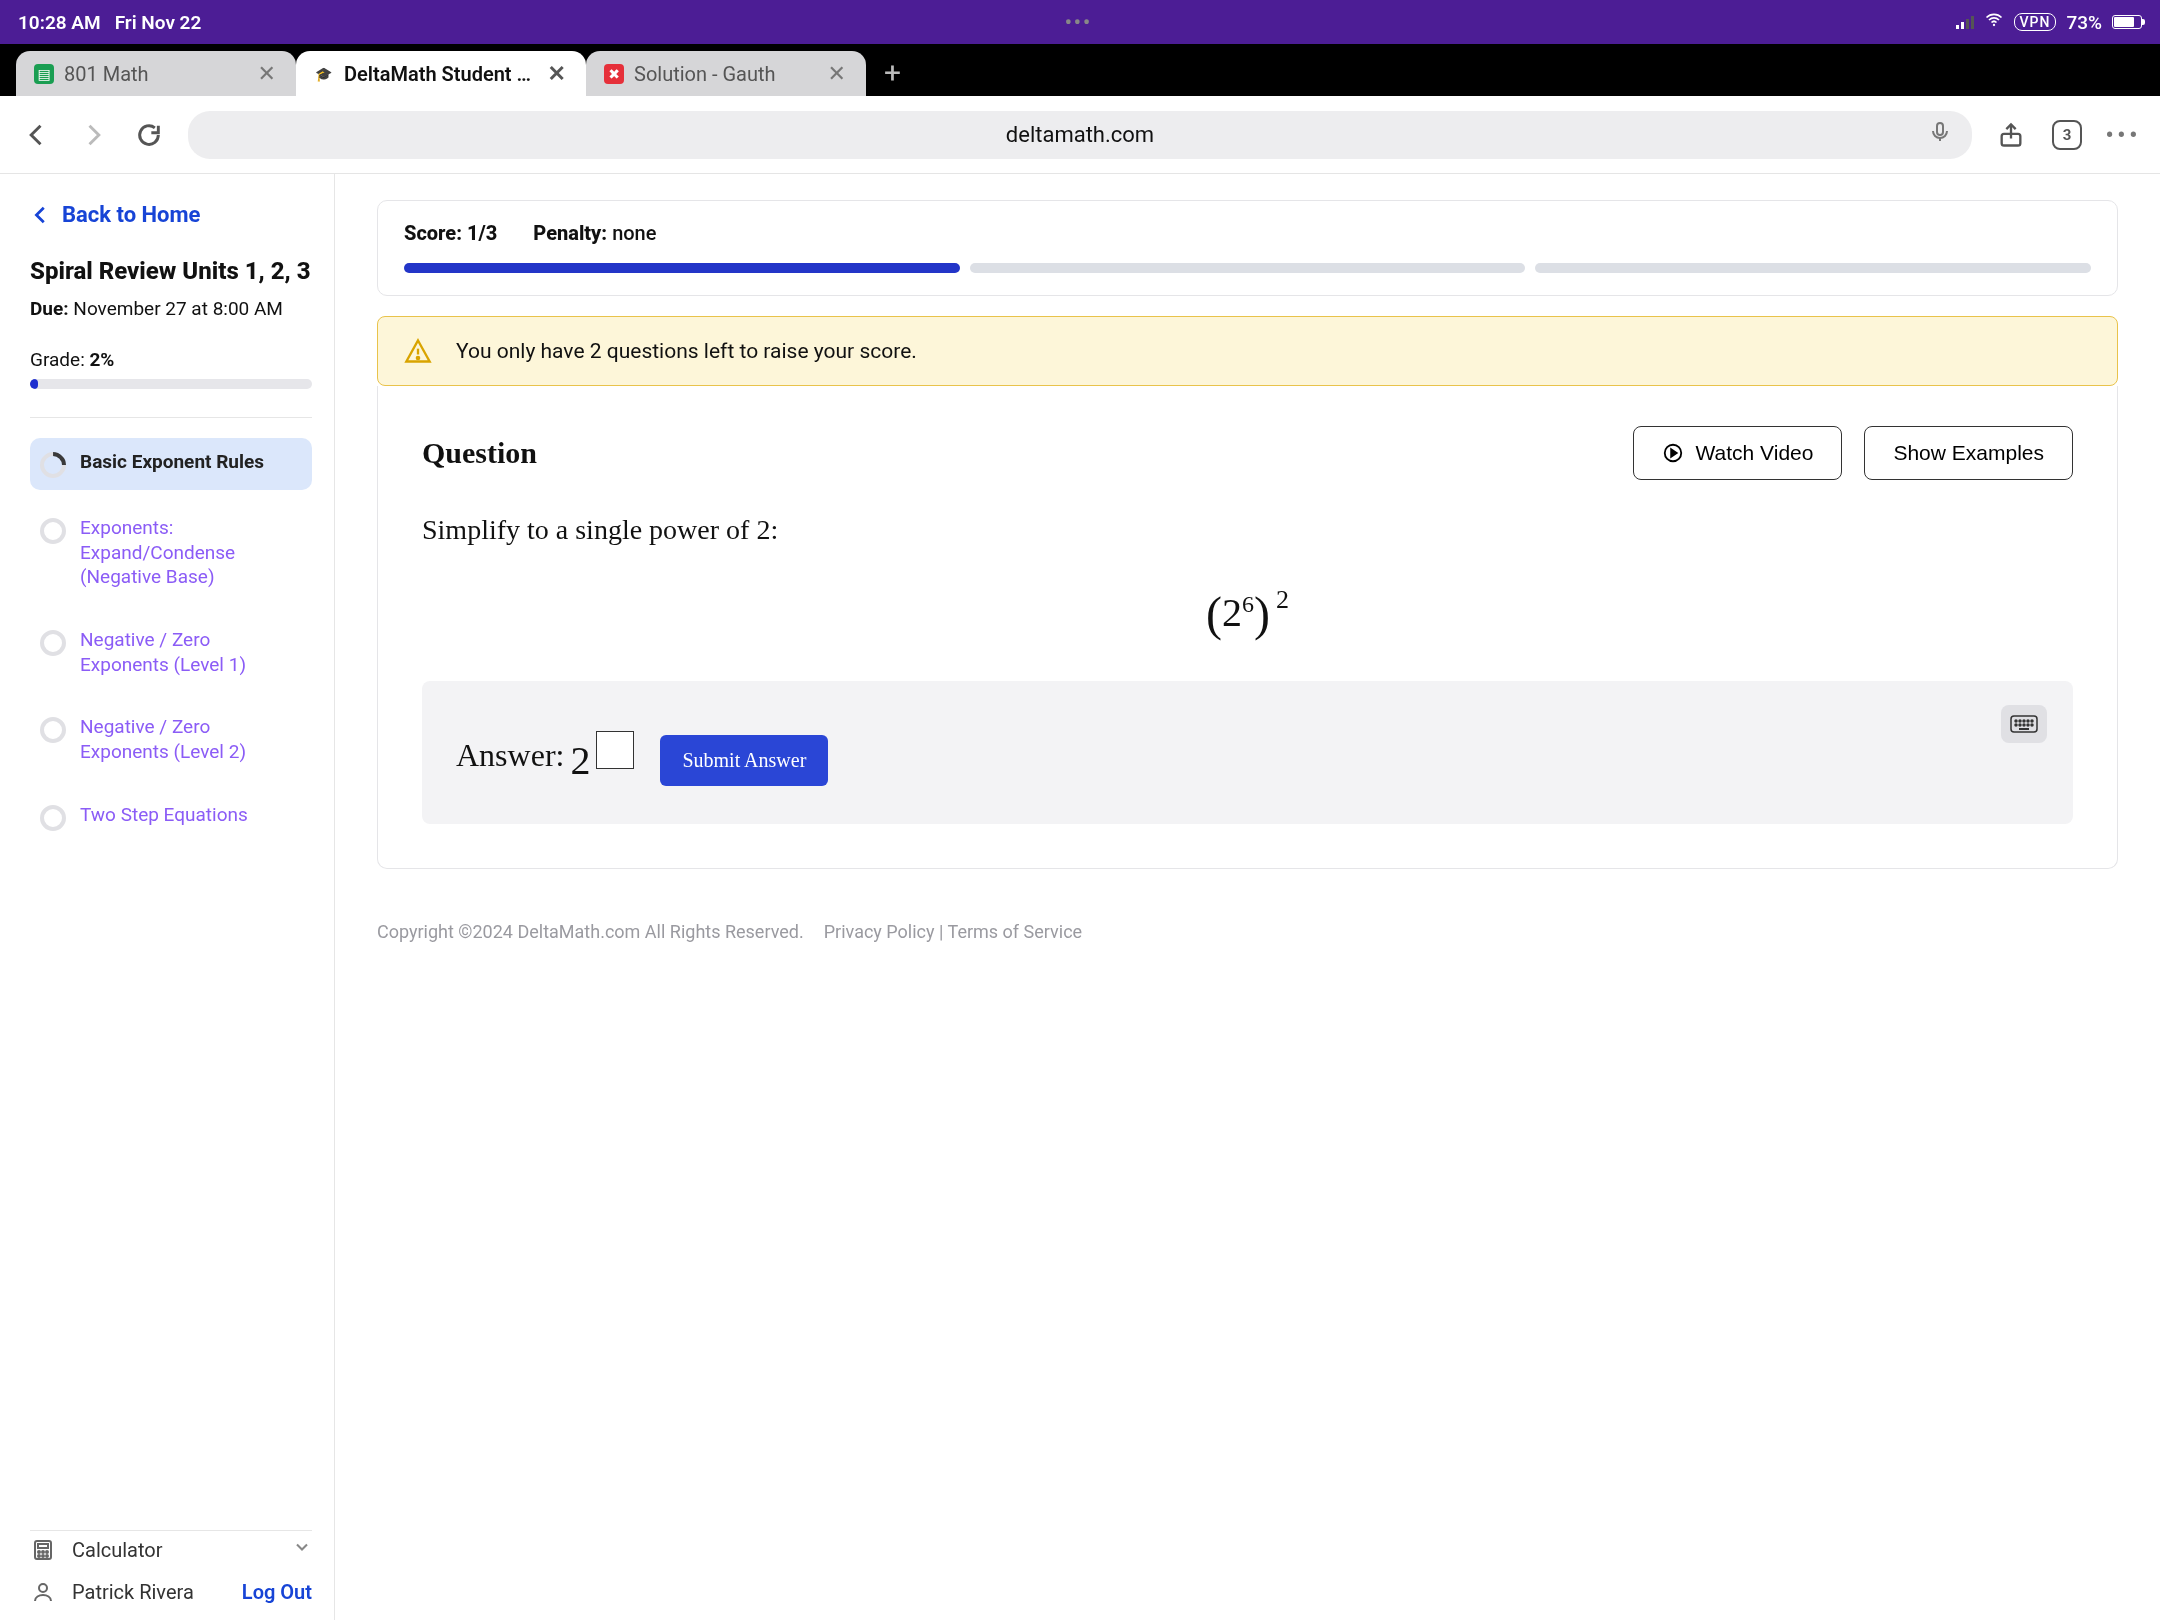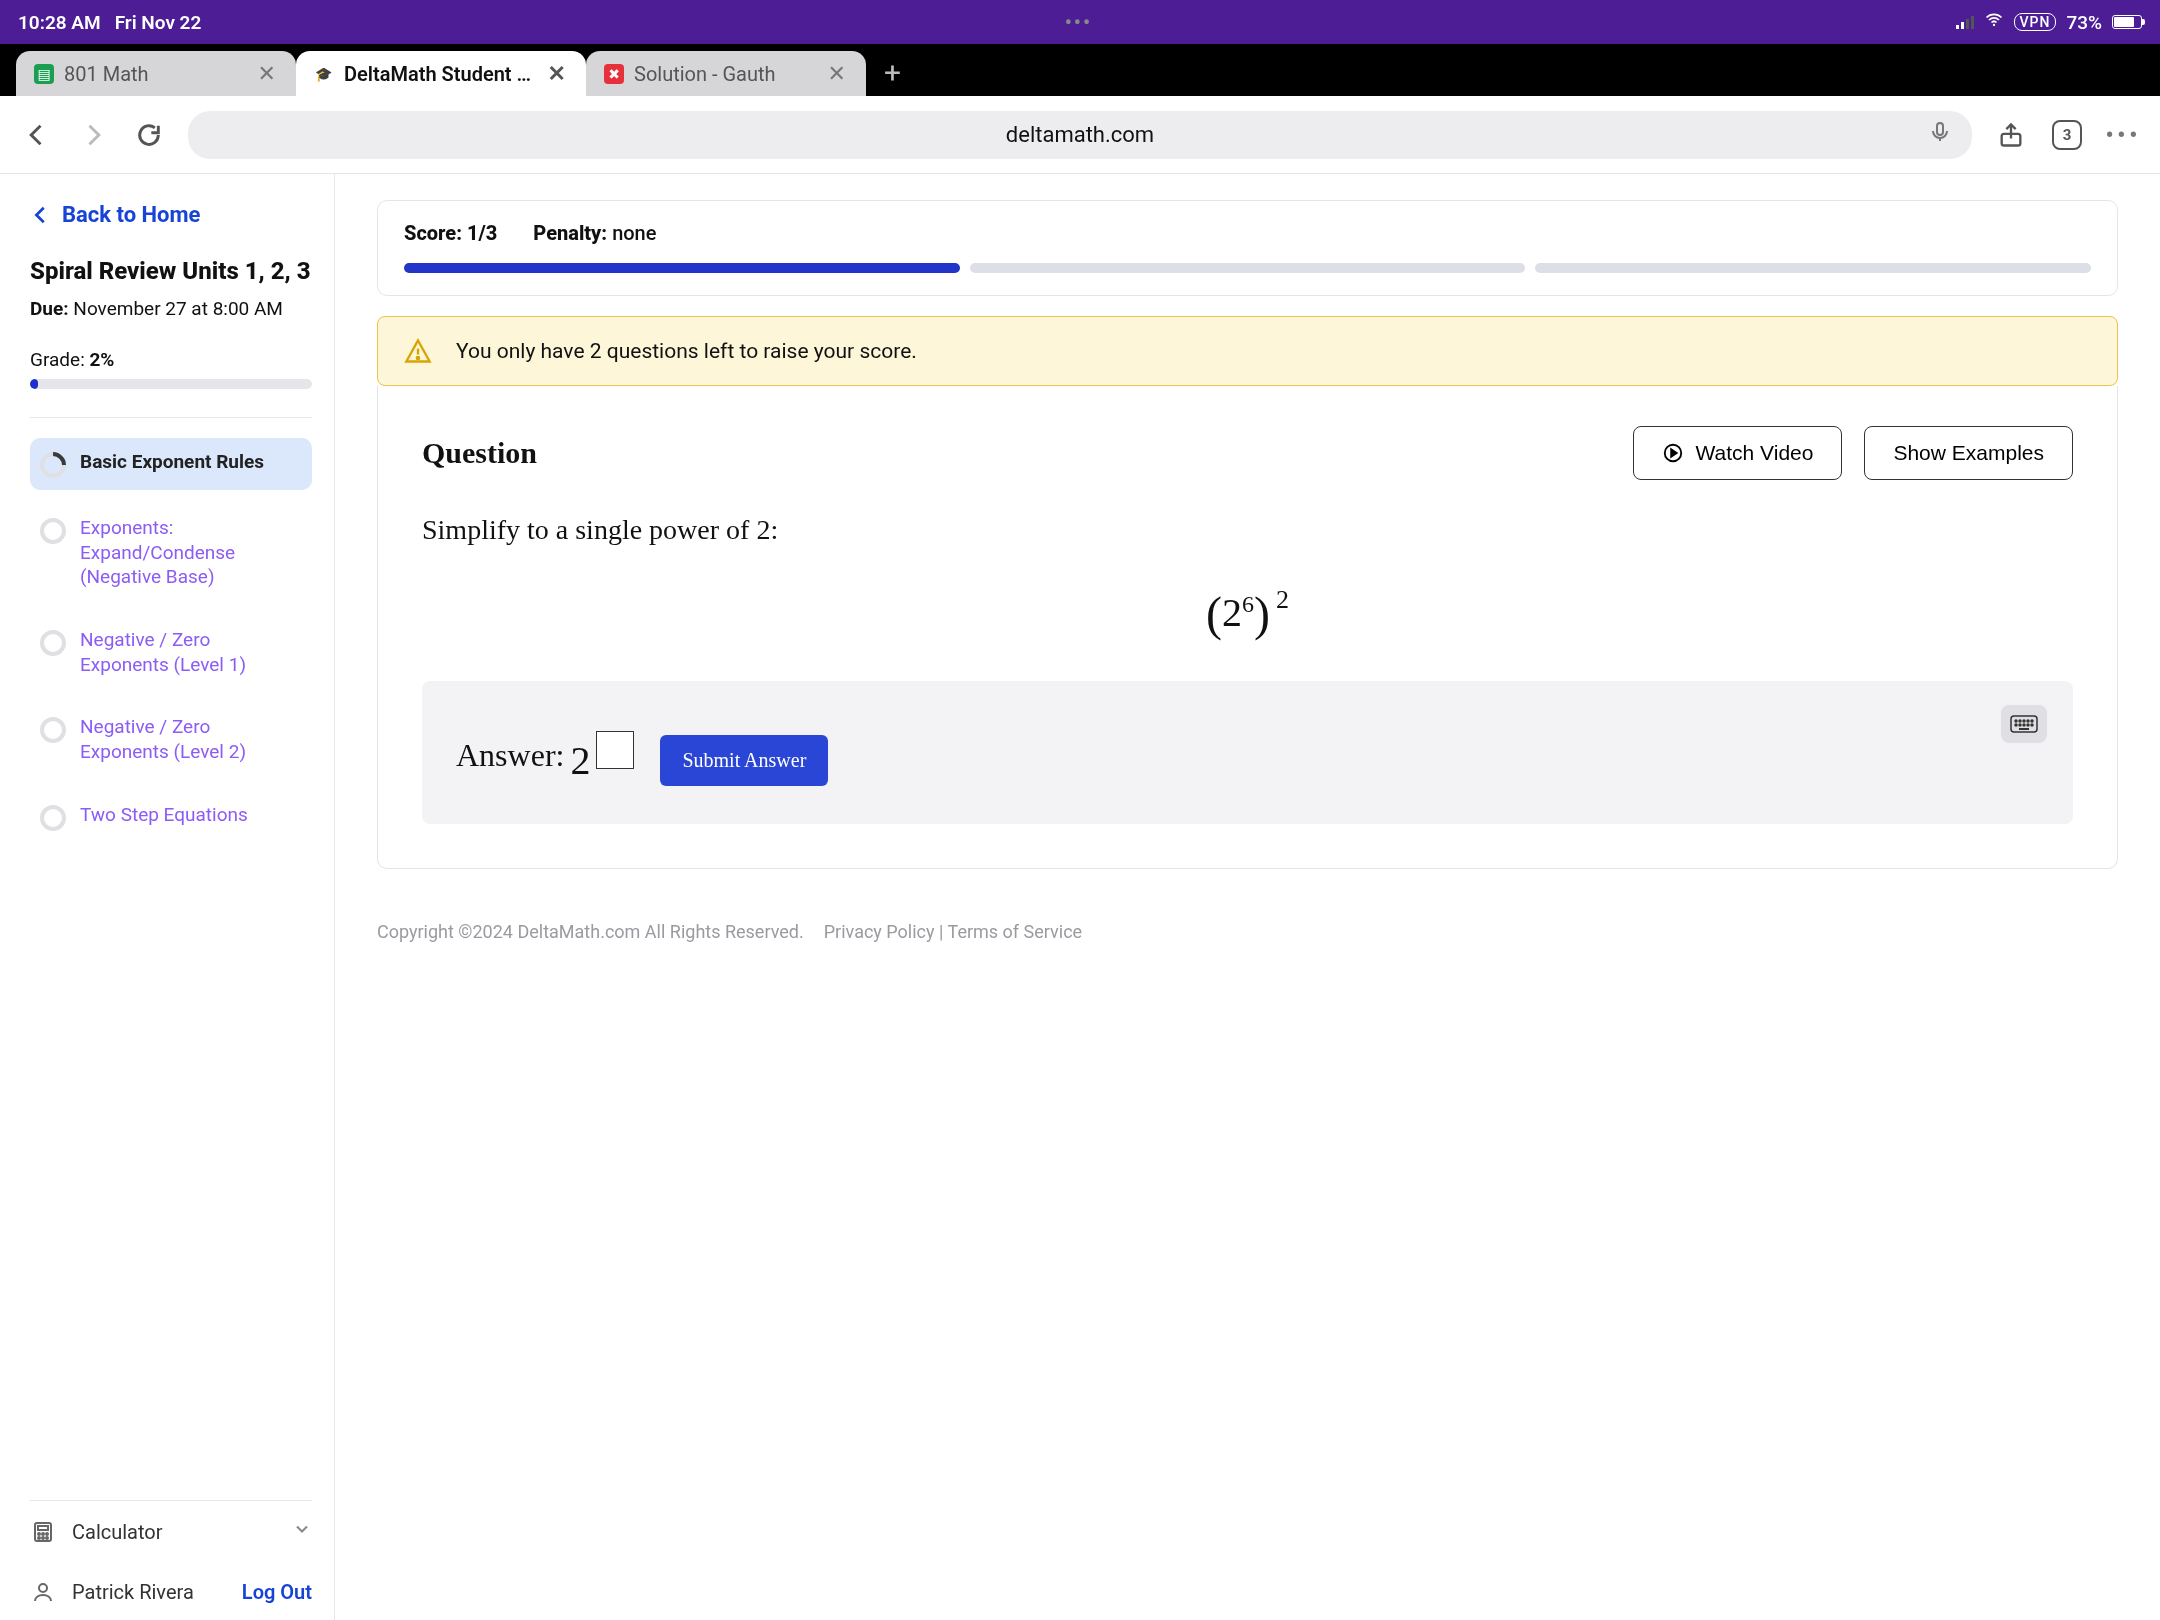--- a/index.html
+++ b/index.html
@@ -80,21 +80,21 @@
     display:flex; align-items:flex-start; gap:14px; padding:12px 14px 12px 10px;
     border-radius:10px; font-size:19px; color:#8b5cf6; cursor:pointer;
   }
   .skill-item.active { background:#dbe7fb; font-weight:700; color:#222; }
   .skill-ring {
     width:26px; height:26px; border:4px solid #e0e0e4; border-radius:50%; flex:0 0 26px; margin-top:2px;
   }
   .skill-item.active .skill-ring { border-color:#3a3a3a #e0e0e4 #e0e0e4 #e0e0e4; transform:rotate(45deg); }
   .skill-label { line-height:1.3; }
 
-  .sidebar-footer { border-top:1px solid #e6e6e6; padding-top:18px; display:flex; flex-direction:column; gap:36px; }
+  .sidebar-footer { border-top:1px solid #e6e6e6; padding-top:6px; display:flex; flex-direction:column; gap:18px; }
   .sf-row { display:flex; align-items:center; gap:16px; font-size:20px; color:#333; }
   .sf-row .grow { flex:1; }
   .sf-row .logout { color:#1744d6; font-weight:600; cursor:pointer; }
   .sf-icon { width:26px; color:#666; display:flex; justify-content:center; }
   .sf-chevron { color:#888; }
 
   
   .main { flex:1; background:#fff; padding: 26px 42px 10px; overflow:auto; }
   .score-card {
     border:1px solid #e5e5e8; border-radius:10px; padding:20px 26px 22px;

